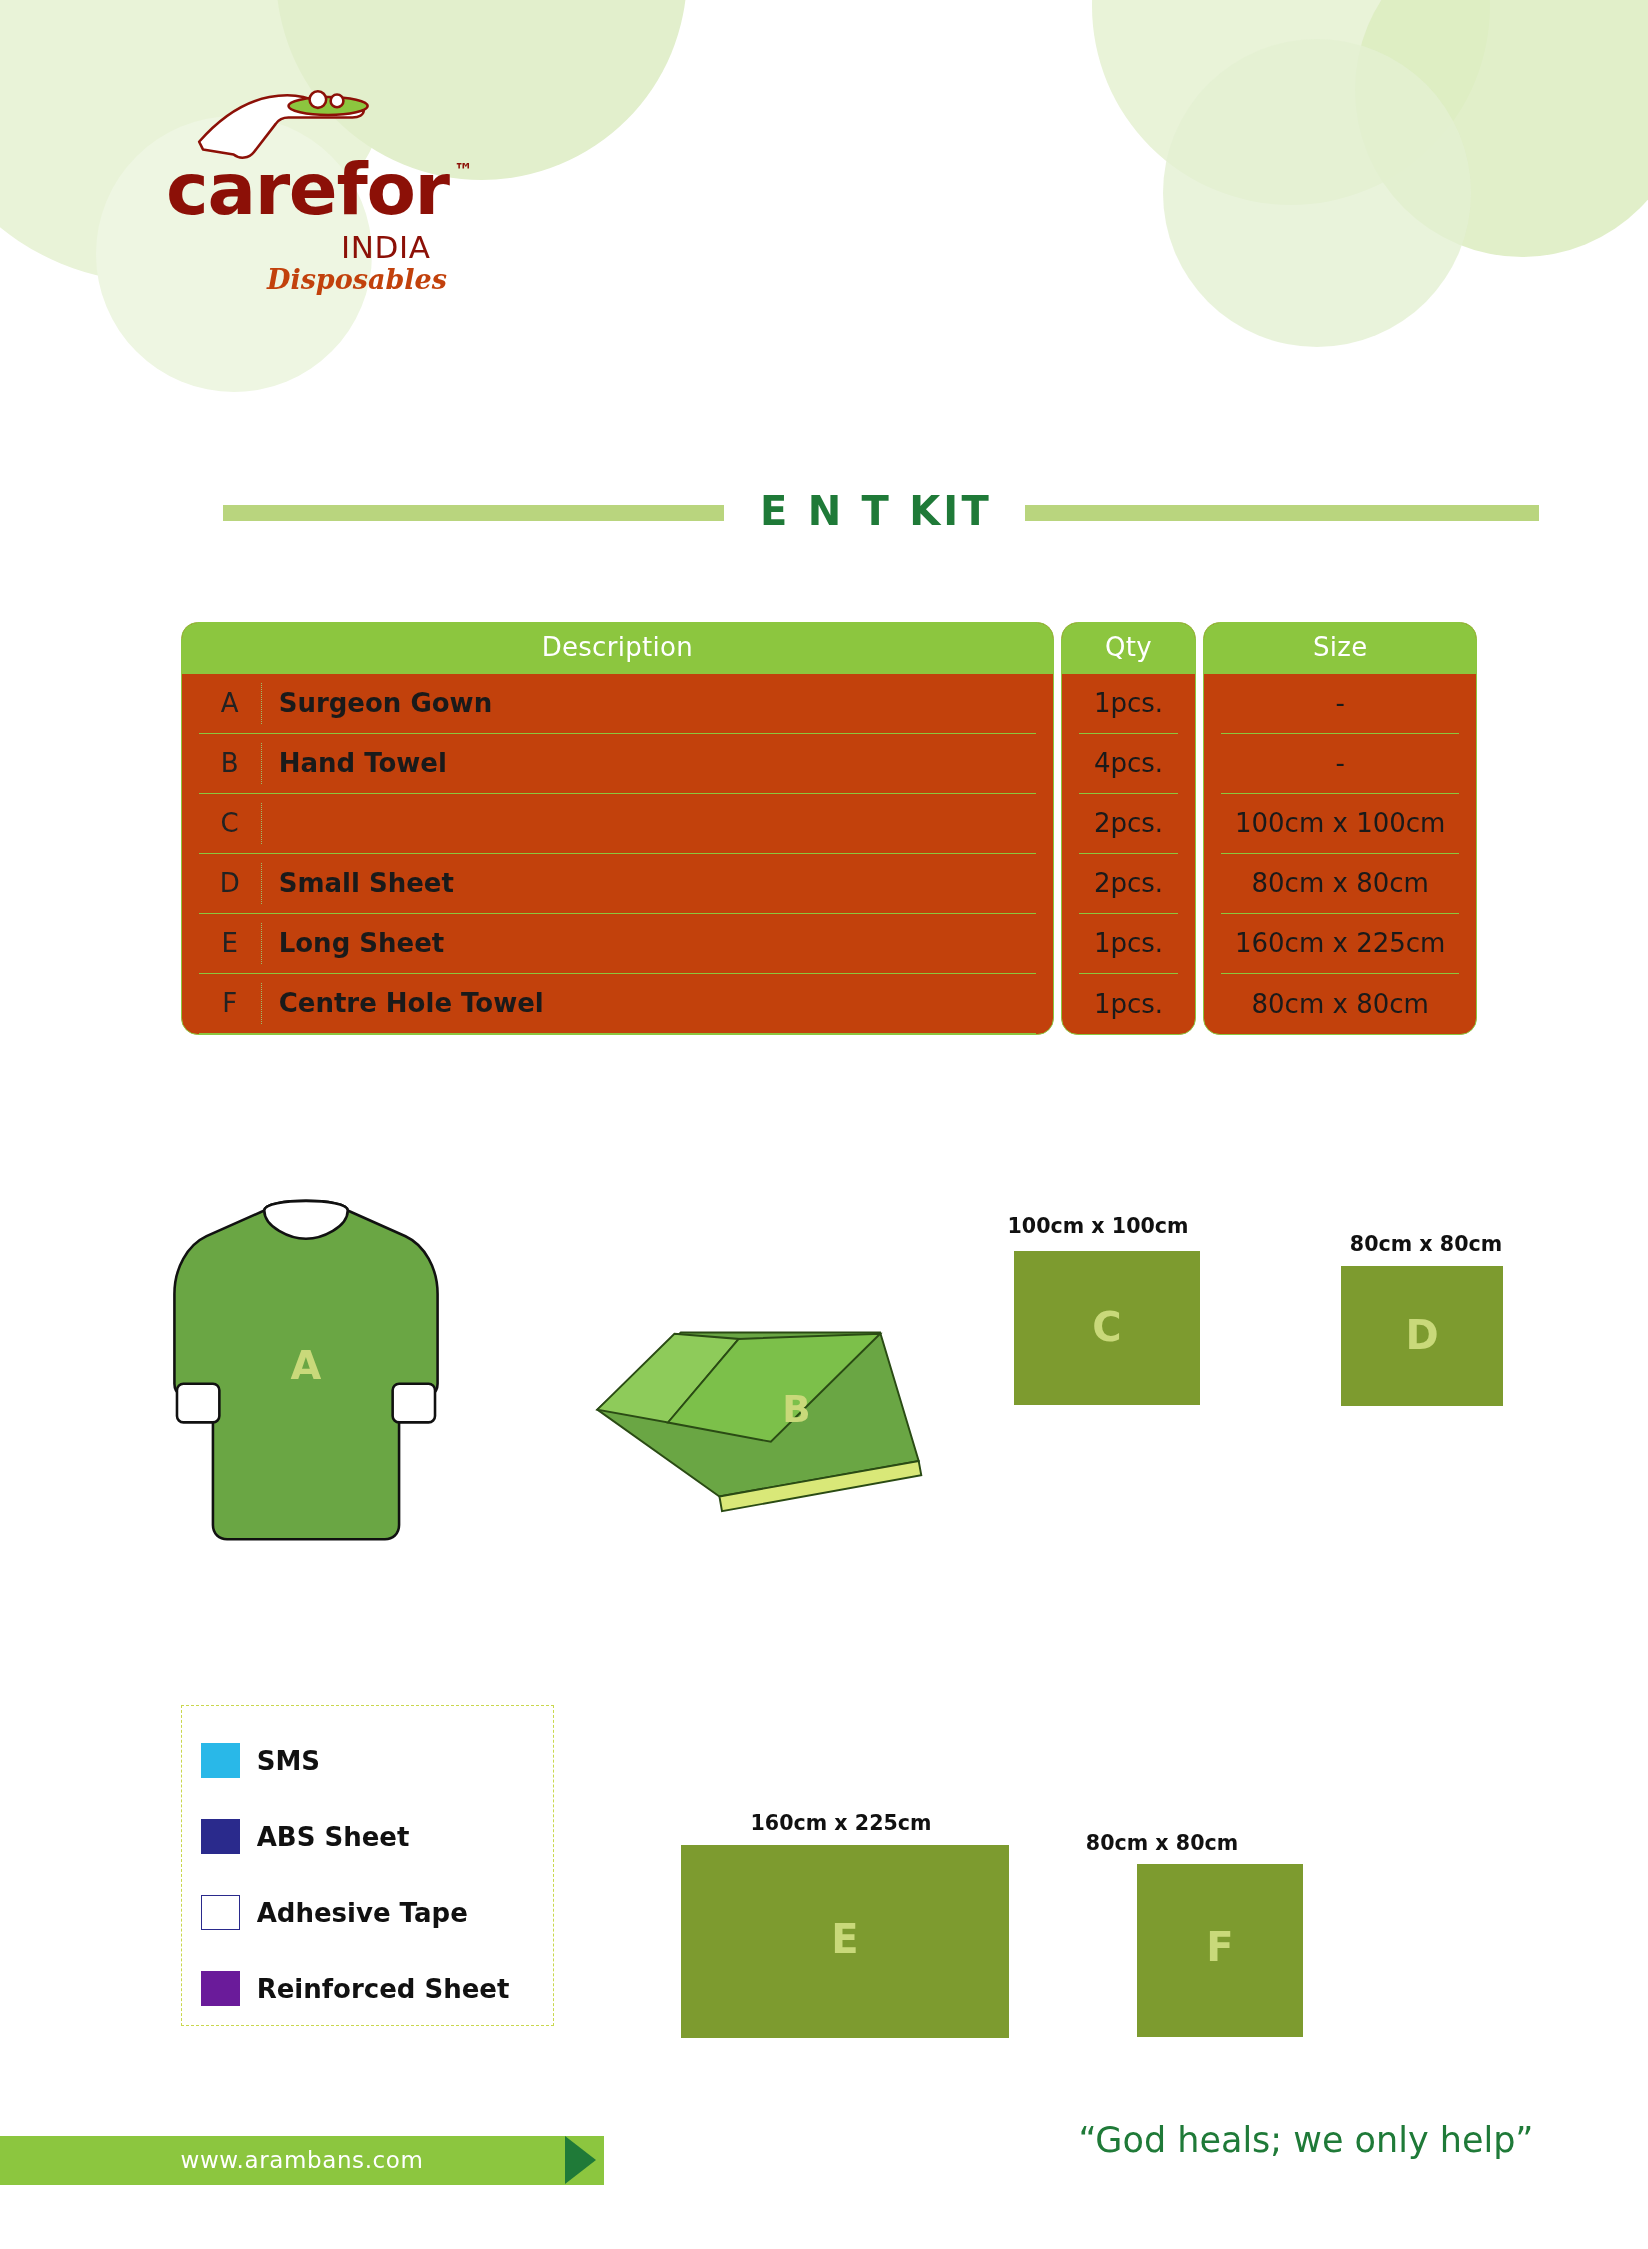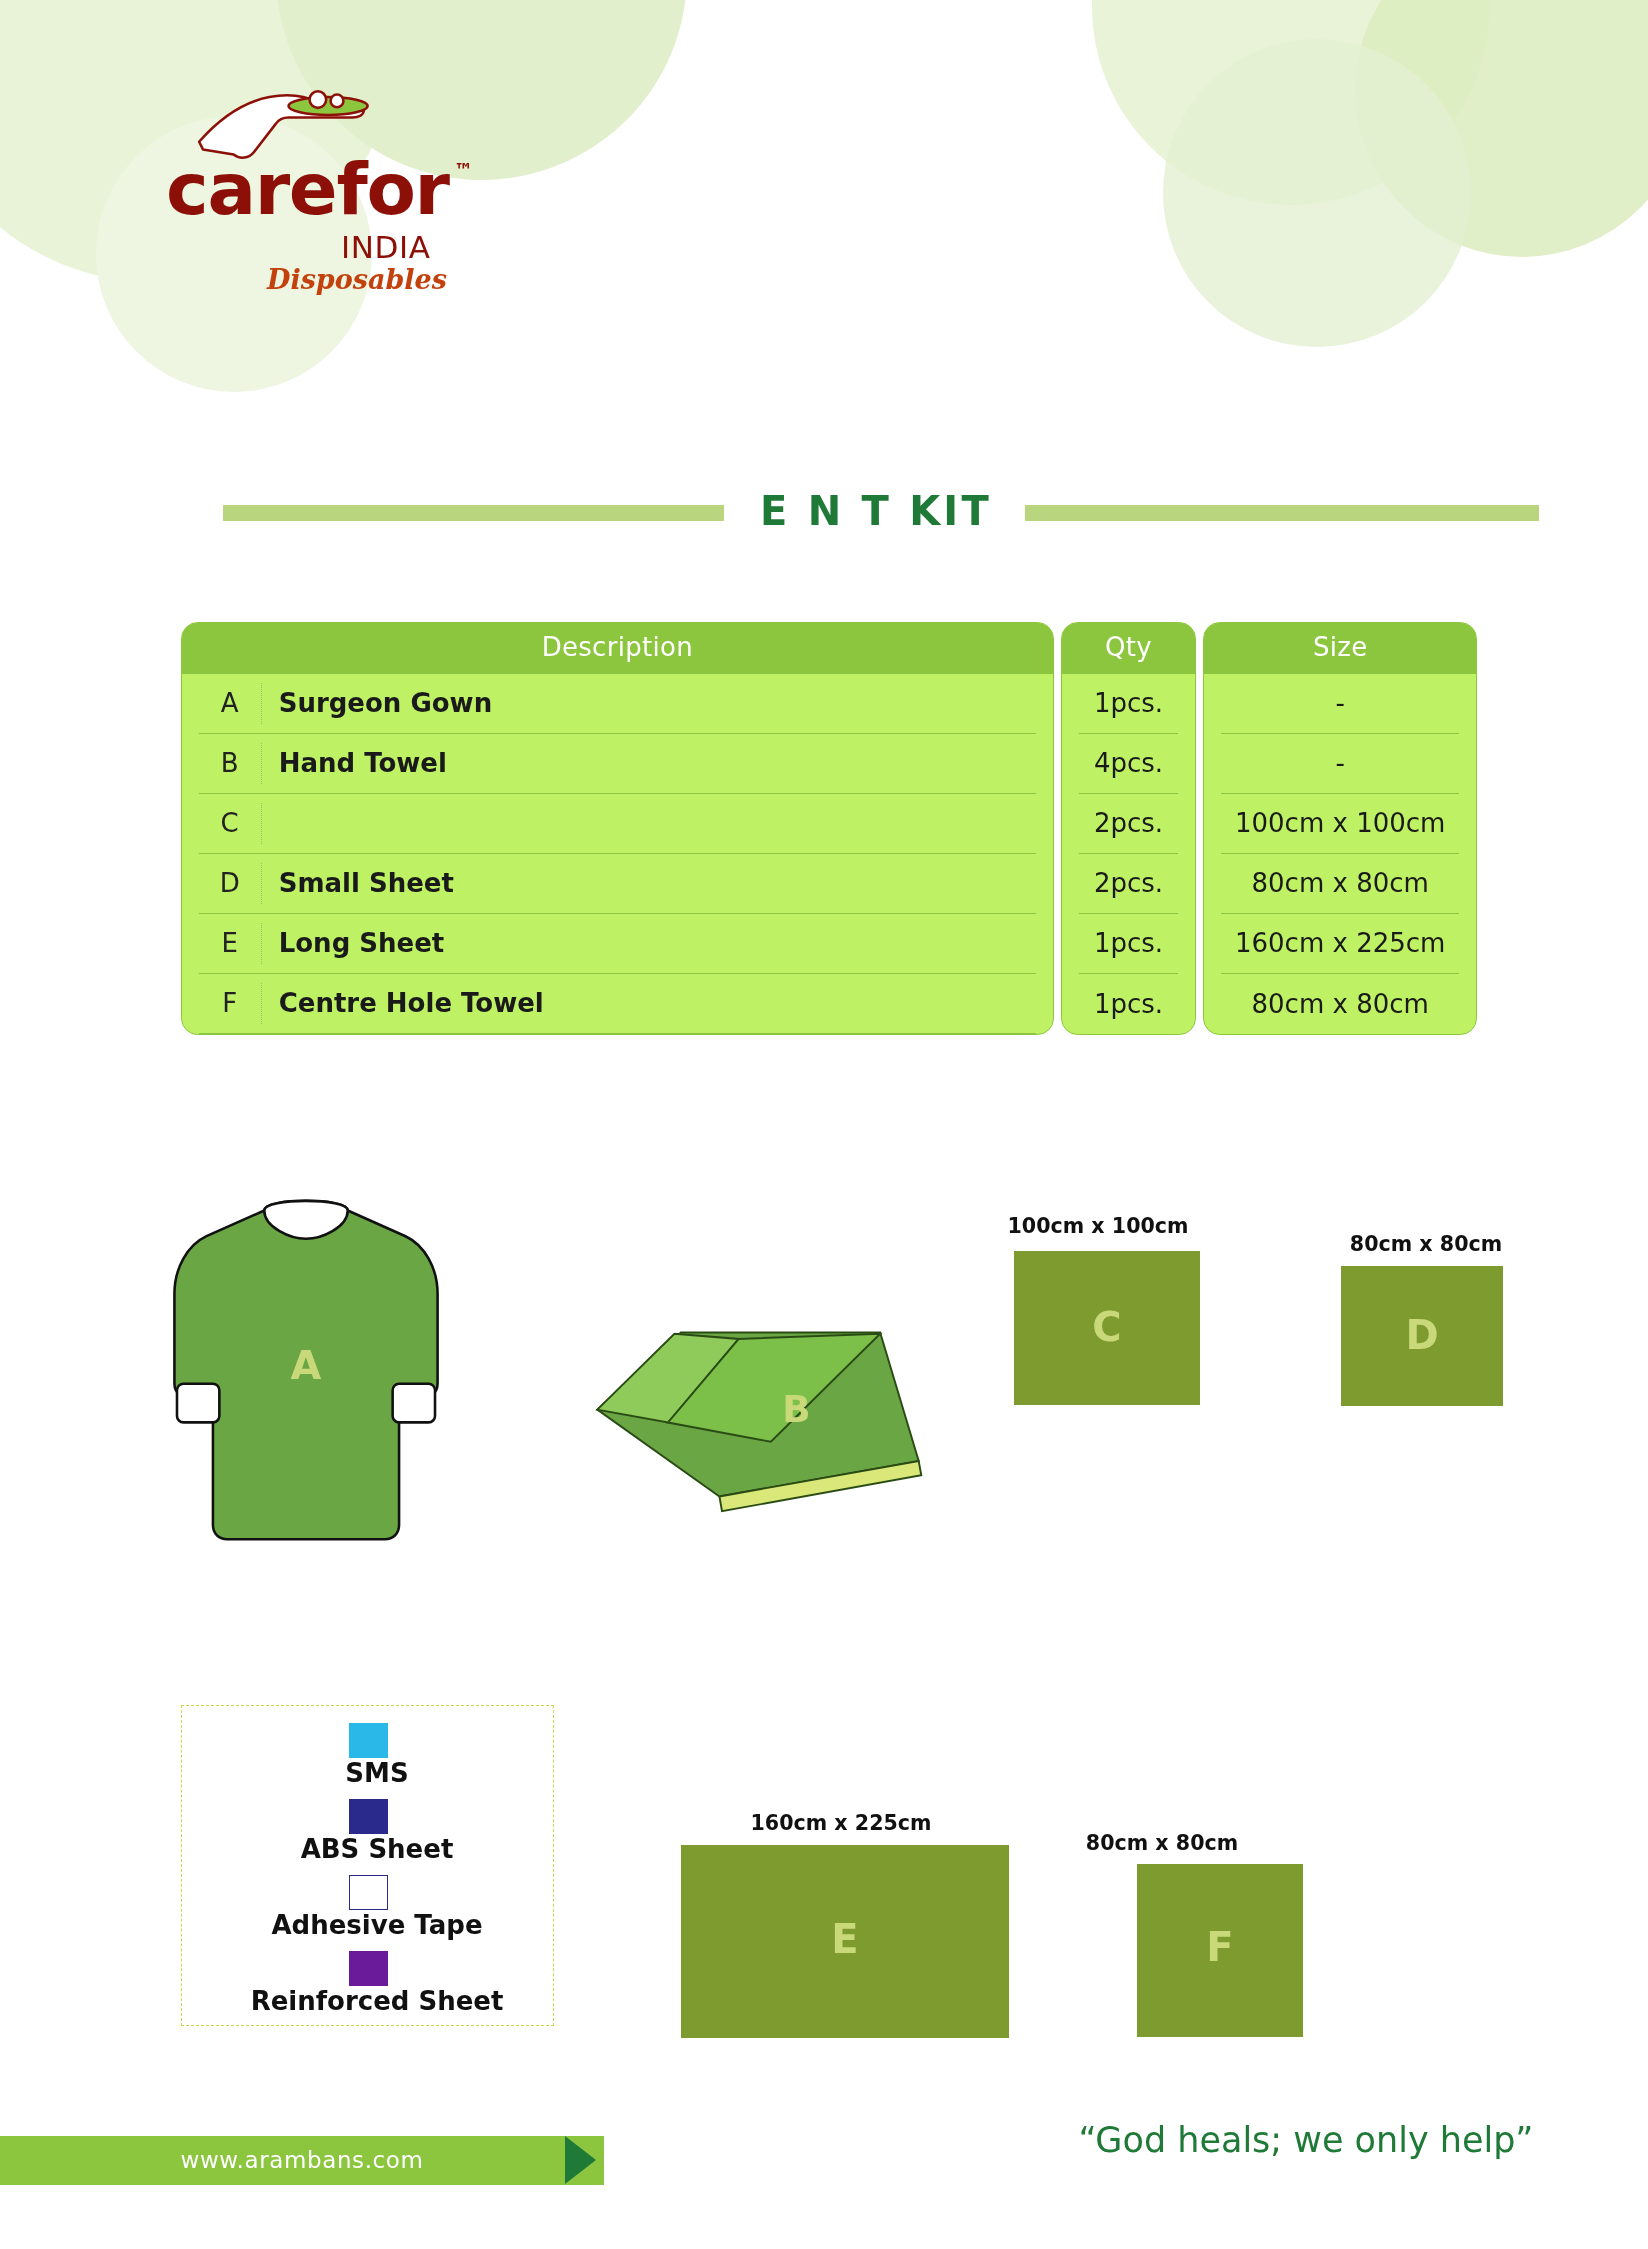--- a/index.html
+++ b/index.html
@@ -114,21 +114,21 @@
     gap: 7.7px;
   }
   .col-desc { width: 888px; }
   .col-qty  { width: 135px; }
   .col-size { width: 277px; }
 
   .col-box {
     border: 1.9px solid #8cc63f;
     border-radius: 16.7px;
     overflow: hidden;
-    background: #bef264;
+    background: #c2410c;
   }
   .col-head {
     background: #8cc63f;
     color: #ffffff;
     font-size: 26px;
     text-align: center;
     padding: 9px 0 11.6px 0;
     letter-spacing: 0.3px;
   }
   .col-head.desc { text-align: center; }
@@ -215,21 +215,20 @@
     width: 373px;
     height: 321px;
     border: 1.9px dashed #c9d84e;
     box-sizing: border-box;
     padding: 16.7px 0 0 19px;
   }
   .legend-item {
     display: flex;
     align-items: center;
     height: 76px;
-    flex-direction: column;
   }
   .swatch {
     width: 39px;
     height: 35px;
     margin-right: 16.7px;
   }
   .legend-text {
     font-size: 26px;
     font-weight: bold;
     color: #111;

